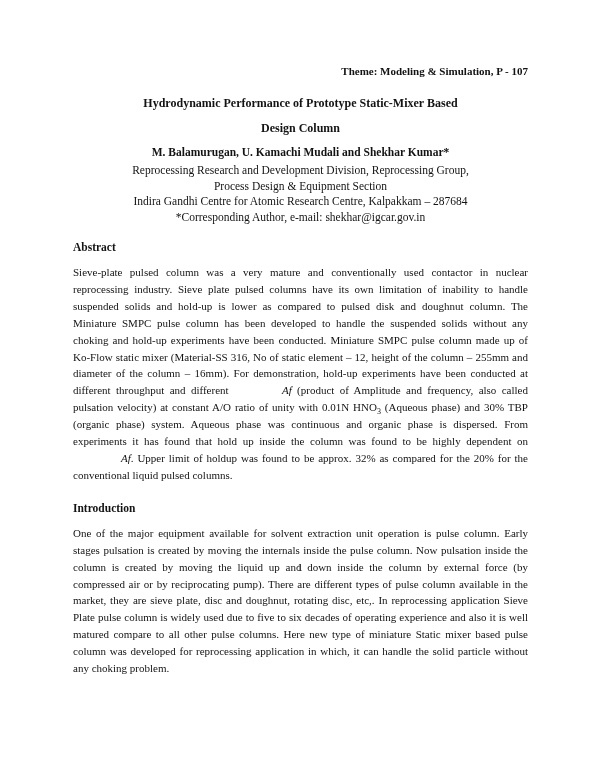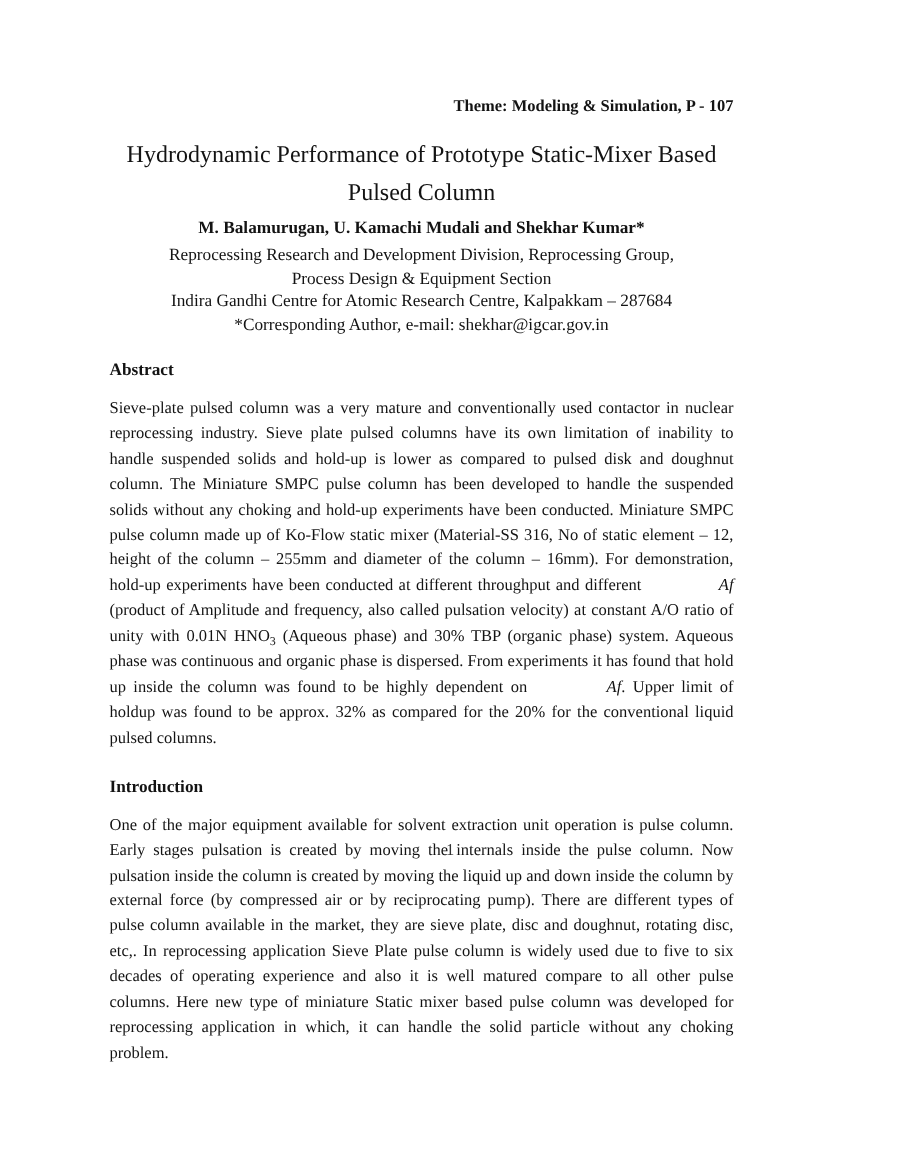--- a/index.html
+++ b/index.html
@@ -8,36 +8,36 @@
     width: 600px;
     height: 776px;
     background: #ffffff;
     overflow: hidden;
   }
   .page {
     position: relative;
     width: 600px;
     height: 620px;
     box-sizing: border-box;
-    padding: 64px 111px 0 73px;
+    padding: 64px 72px 0 73px;
     font-family: "Liberation Serif", "DejaVu Serif", serif;
     color: #131313;
     font-size: 11px;
   }
   .theme-header {
     text-align: right;
     font-weight: bold;
     font-size: 11px;
     line-height: 14px;
   }
   .paper-title {
     margin: 13px 0 0 0;
     text-align: center;
-    font-weight: normal;
-    font-size: 16px;
+    font-weight: bold;
+    font-size: 12px;
     line-height: 25px;
   }
   .authors-line {
     margin-top: 4px;
     text-align: center;
     font-weight: bold;
     font-size: 11.5px;
     line-height: 15px;
   }
   .affiliation-block {
@@ -86,21 +86,21 @@
     color: #333;
   }
 </style>
 </head>
 <body>
 
 <div class="page">
 
   <div class="theme-header">Theme: Modeling &amp; Simulation, P - 107</div>
 
-  <h1 class="paper-title"><span>Hydrodynamic Performance of Prototype Static-Mixer Based</span><br><span>Pulsed Column</span></h1>
+  <h1 class="paper-title"><span>Hydrodynamic Performance of Prototype Static-Mixer Based</span><br><span>Design Column</span></h1>
 
   <div class="authors-line">M. Balamurugan, U. Kamachi Mudali and Shekhar Kumar*</div>
 
   <div class="affiliation-block">
     <div>Reprocessing Research and Development Division, Reprocessing Group,</div>
     <div>Process Design &amp; Equipment Section</div>
     <div>Indira Gandhi Centre for Atomic Research Centre, Kalpakkam – 287684</div>
     <div>*Corresponding Author, e-mail: shekhar@igcar.gov.in</div>
   </div>
 

